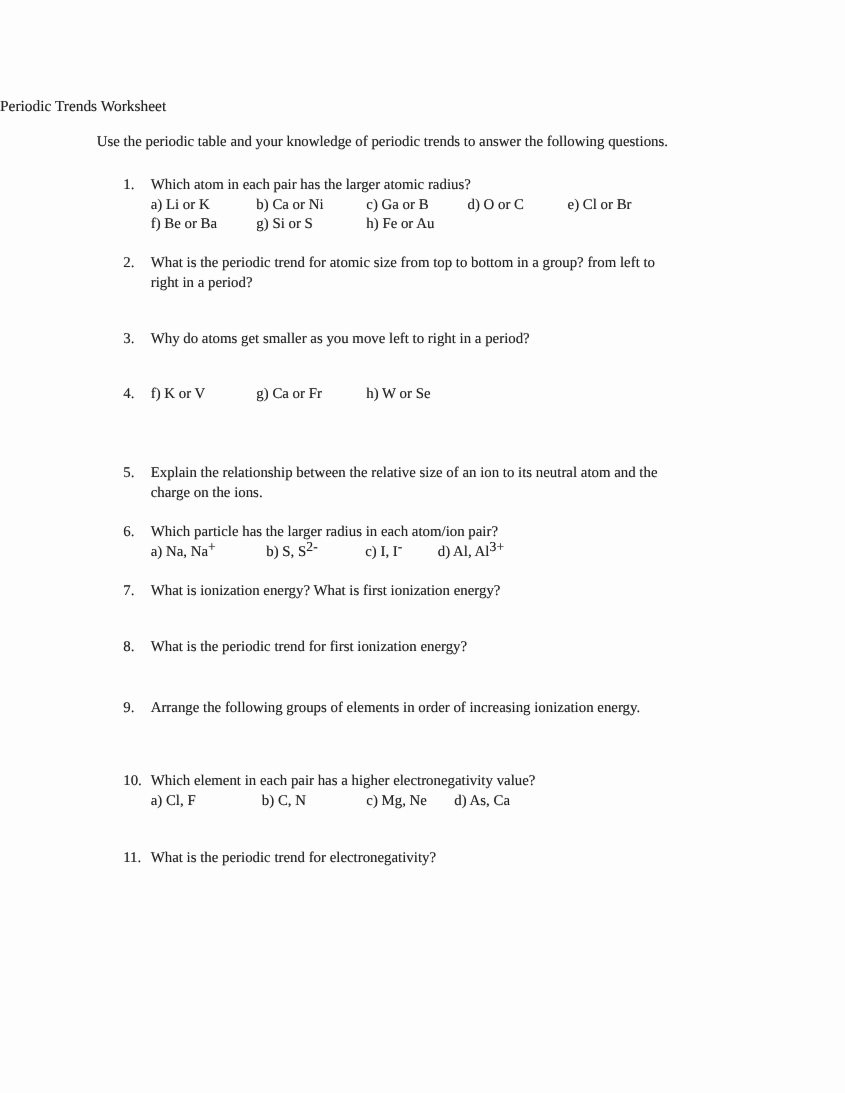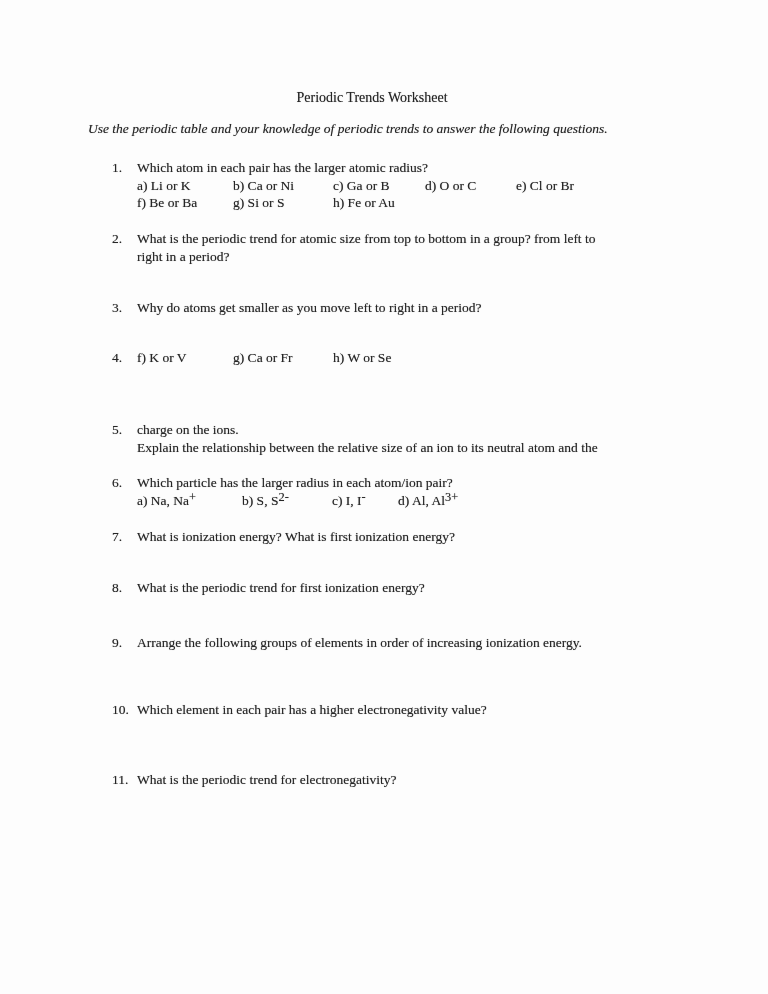--- a/index.html
+++ b/index.html
@@ -17,29 +17,27 @@
     line-height: 17.5px;
     color: #262626;
     text-shadow: 0 0 0.8px rgba(60,60,60,0.55);
     overflow: hidden;
   }
   .title {
     position: absolute;
     top: 89px;
     left: 0;
     width: 744px;
-    text-align: center;
     font-size: 14px;
   }
   .intro {
     position: absolute;
     top: 120px;
     left: 88px;
     width: 640px;
-    font-style: italic;
   }
   .q {
     position: absolute;
     left: 112px;
     display: flex;
     align-items: flex-start;
   }
   .qnum {
     flex: none;
     width: 25px;
@@ -110,22 +108,22 @@
         <span class="cell" style="width:96px">f) K or V</span>
         <span class="cell" style="width:100px">g) Ca or Fr</span>
         <span class="cell">h) W or Se</span>
       </div>
     </div>
   </div>
 
   <div class="q" style="top:421px">
     <span class="qnum">5.</span>
     <div class="qbody">
+      <div>Explain the relationship between the relative size of an ion to its neutral atom and the</div>
       <div>charge on the ions.</div>
-      <div>Explain the relationship between the relative size of an ion to its neutral atom and the</div>
     </div>
   </div>
 
   <div class="q" style="top:474px">
     <span class="qnum">6.</span>
     <div class="qbody">
       <div>Which particle has the larger radius in each atom/ion pair?</div>
       <div class="optrow">
         <span class="cell" style="width:105px"><span>a) Na, Na</span><span class="sup">+</span></span>
         <span class="cell" style="width:90px"><span>b) S, S</span><span class="sup">2-</span></span>
@@ -153,20 +151,26 @@
     <span class="qnum">9.</span>
     <div class="qbody">
       <div>Arrange the following groups of elements in order of increasing ionization energy.</div>
     </div>
   </div>
 
   <div class="q" style="top:701px">
     <span class="qnum">10.</span>
     <div class="qbody">
       <div>Which element in each pair has a higher electronegativity value?</div>
+      <div class="optrow">
+        <span class="cell" style="width:101px">a) Cl, F</span>
+        <span class="cell" style="width:95px">b) C, N</span>
+        <span class="cell" style="width:80px">c) Mg, Ne</span>
+        <span class="cell">d) As, Ca</span>
+      </div>
     </div>
   </div>
 
   <div class="q" style="top:771px">
     <span class="qnum">11.</span>
     <div class="qbody">
       <div>What is the periodic trend for electronegativity?</div>
     </div>
   </div>
 

